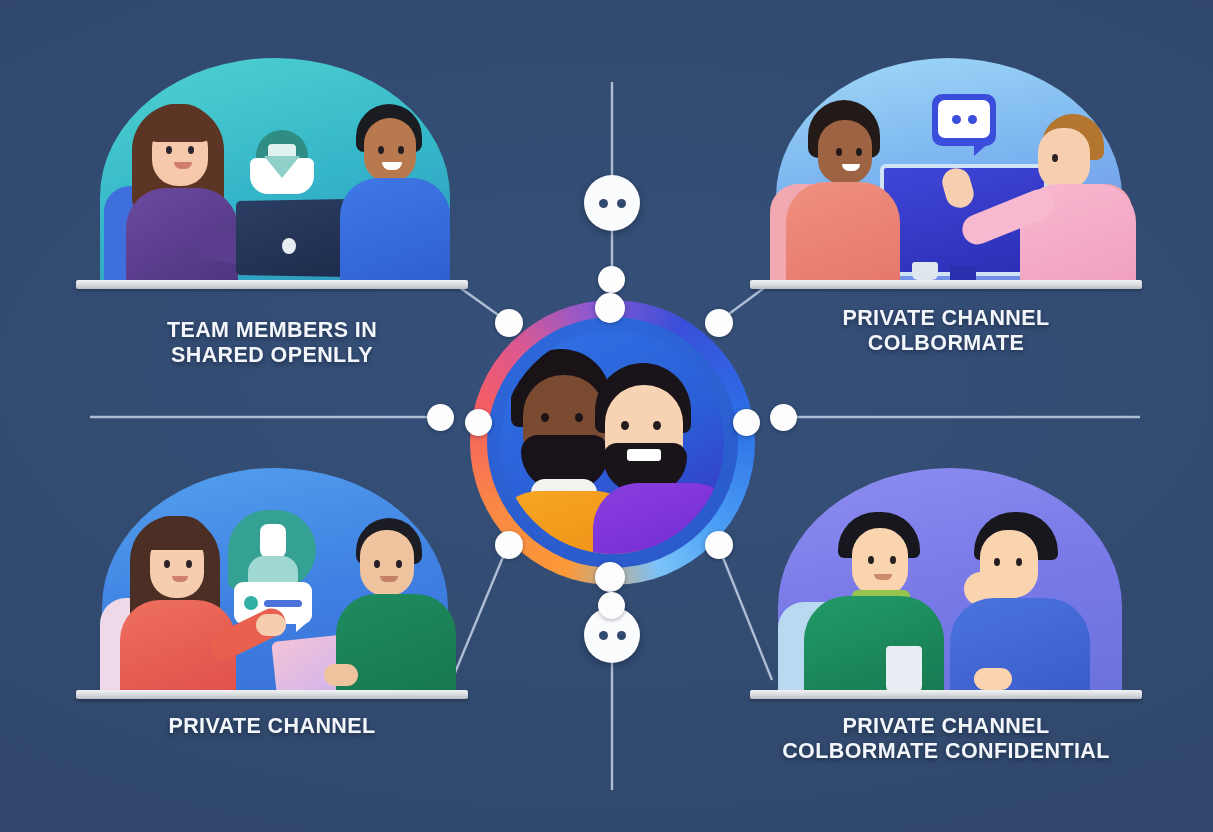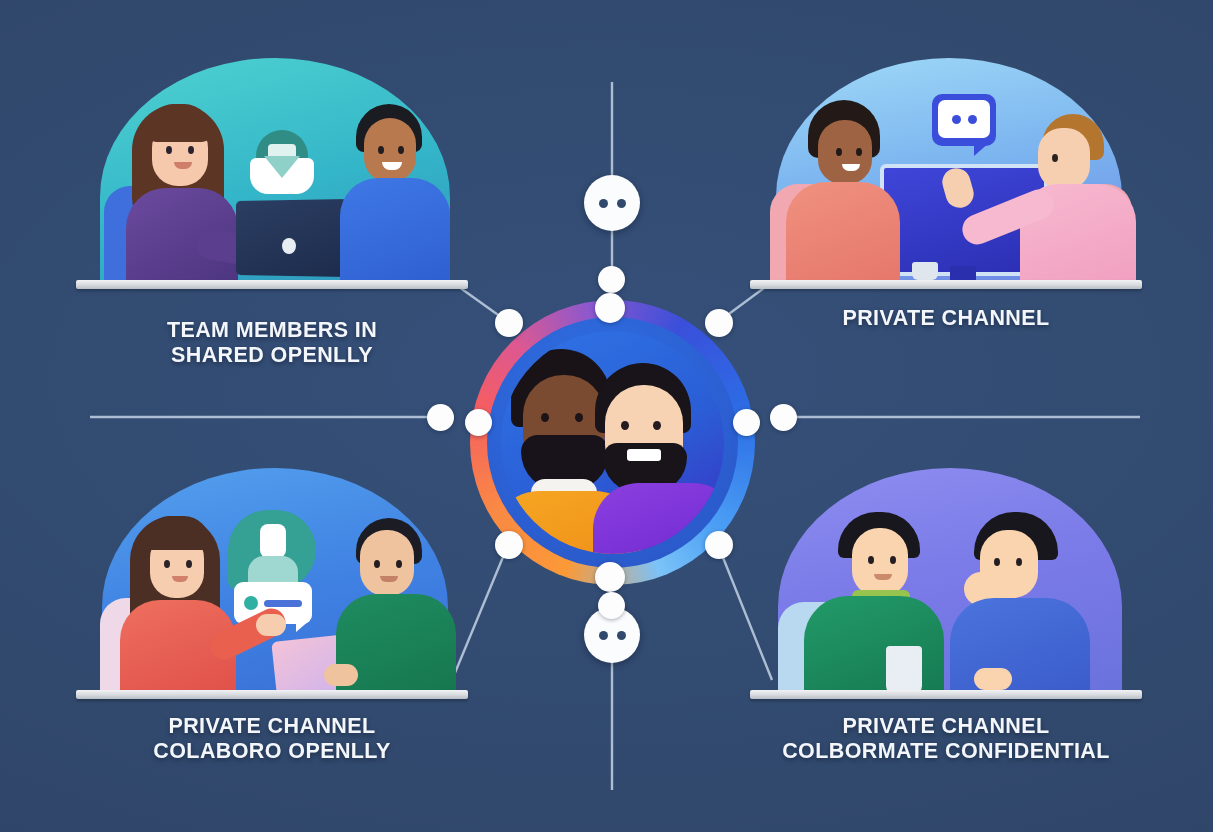--- a/index.html
+++ b/index.html
@@ -136,20 +136,21 @@
       <div class="sh" style="left:286px;top:70px;width:52px;height:62px;border-radius:24px 24px 24px 24px;background:#f6ceb0;"></div>
       <div class="sh rnd" style="left:300px;top:96px;width:6px;height:8px;background:#2a2220;"></div>
       <div class="sh" style="left:268px;top:126px;width:116px;height:100px;border-radius:38px 38px 0 0;background:linear-gradient(160deg,#f7b9cf,#f19fc0);"></div>
       <div class="sh" style="left:208px;top:144px;width:96px;height:30px;border-radius:16px;background:#f7b9cf;transform:rotate(-22deg);"></div>
       <div class="sh" style="left:192px;top:110px;width:28px;height:40px;border-radius:14px;background:#f6ceb0;transform:rotate(-16deg);"></div>
       <div class="sh" style="left:160px;top:204px;width:26px;height:18px;border-radius:3px 3px 6px 6px;background:#dfe6ee;"></div>
     </div>
     <div class="shelf" style="left:-2px;top:222px;width:392px;"></div>
     <div class="caption" style="left:-2px;top:248px;width:392px;">
       <div>PRIVATE CHANNEL</div>
+      <div>COLBORMATE</div>
     </div>
   </div>
 
   <div class="panel" style="left:78px;top:468px;width:390px;height:230px;">
     <div class="illus" style="width:390px;height:224px;">
       <div class="arch" style="left:24px;top:0;width:346px;height:224px;background:linear-gradient(168deg,#54a0ee 0%,#3f81e2 55%,#3a6fd6 100%);"></div>
       <div class="sh" style="left:22px;top:130px;width:74px;height:94px;border-radius:26px 26px 0 0;background:#efd9e9;"></div>
 
       <div class="sh rnd" style="left:150px;top:42px;width:88px;height:80px;border-radius:44px 44px 44px 10px;background:#35a094;"></div>
       <div class="sh" style="left:182px;top:56px;width:26px;height:34px;border-radius:8px;background:#ffffff;"></div>
@@ -176,21 +177,20 @@
       <div class="sh" style="left:282px;top:62px;width:54px;height:66px;border-radius:26px 26px 25px 25px;background:#f0c39f;"></div>
       <div class="sh rnd" style="left:296px;top:92px;width:6px;height:8px;background:#241d22;"></div>
       <div class="sh rnd" style="left:318px;top:92px;width:6px;height:8px;background:#241d22;"></div>
       <div class="sh" style="left:302px;top:108px;width:18px;height:6px;border-radius:0 0 10px 10px;background:#c58068;"></div>
       <div class="sh" style="left:258px;top:126px;width:120px;height:100px;border-radius:40px 40px 0 0;background:linear-gradient(160deg,#1f8c60,#16774f);"></div>
       <div class="sh" style="left:246px;top:196px;width:34px;height:22px;border-radius:12px;background:#f0c39f;"></div>
     </div>
     <div class="shelf" style="left:-2px;top:222px;width:392px;"></div>
     <div class="caption" style="left:-2px;top:246px;width:392px;">
       <div>PRIVATE CHANNEL</div>
-      <div>COLABORO OPENLLY</div>
     </div>
   </div>
 
   <div class="panel" style="left:752px;top:468px;width:390px;height:230px;">
     <div class="illus" style="width:390px;height:224px;">
       <div class="arch" style="left:26px;top:0;width:344px;height:224px;background:linear-gradient(168deg,#8d8df0 0%,#7a7ae8 50%,#6a72dd 100%);"></div>
       <div class="sh" style="left:26px;top:134px;width:72px;height:90px;border-radius:26px 26px 0 0;background:#b9d9f0;"></div>
 
       <div class="sh" style="left:86px;top:44px;width:82px;height:46px;border-radius:38px 38px 6px 6px;background:#17171d;"></div>
       <div class="sh" style="left:100px;top:60px;width:56px;height:68px;border-radius:27px 27px 25px 25px;background:#f9d4ae;"></div>

